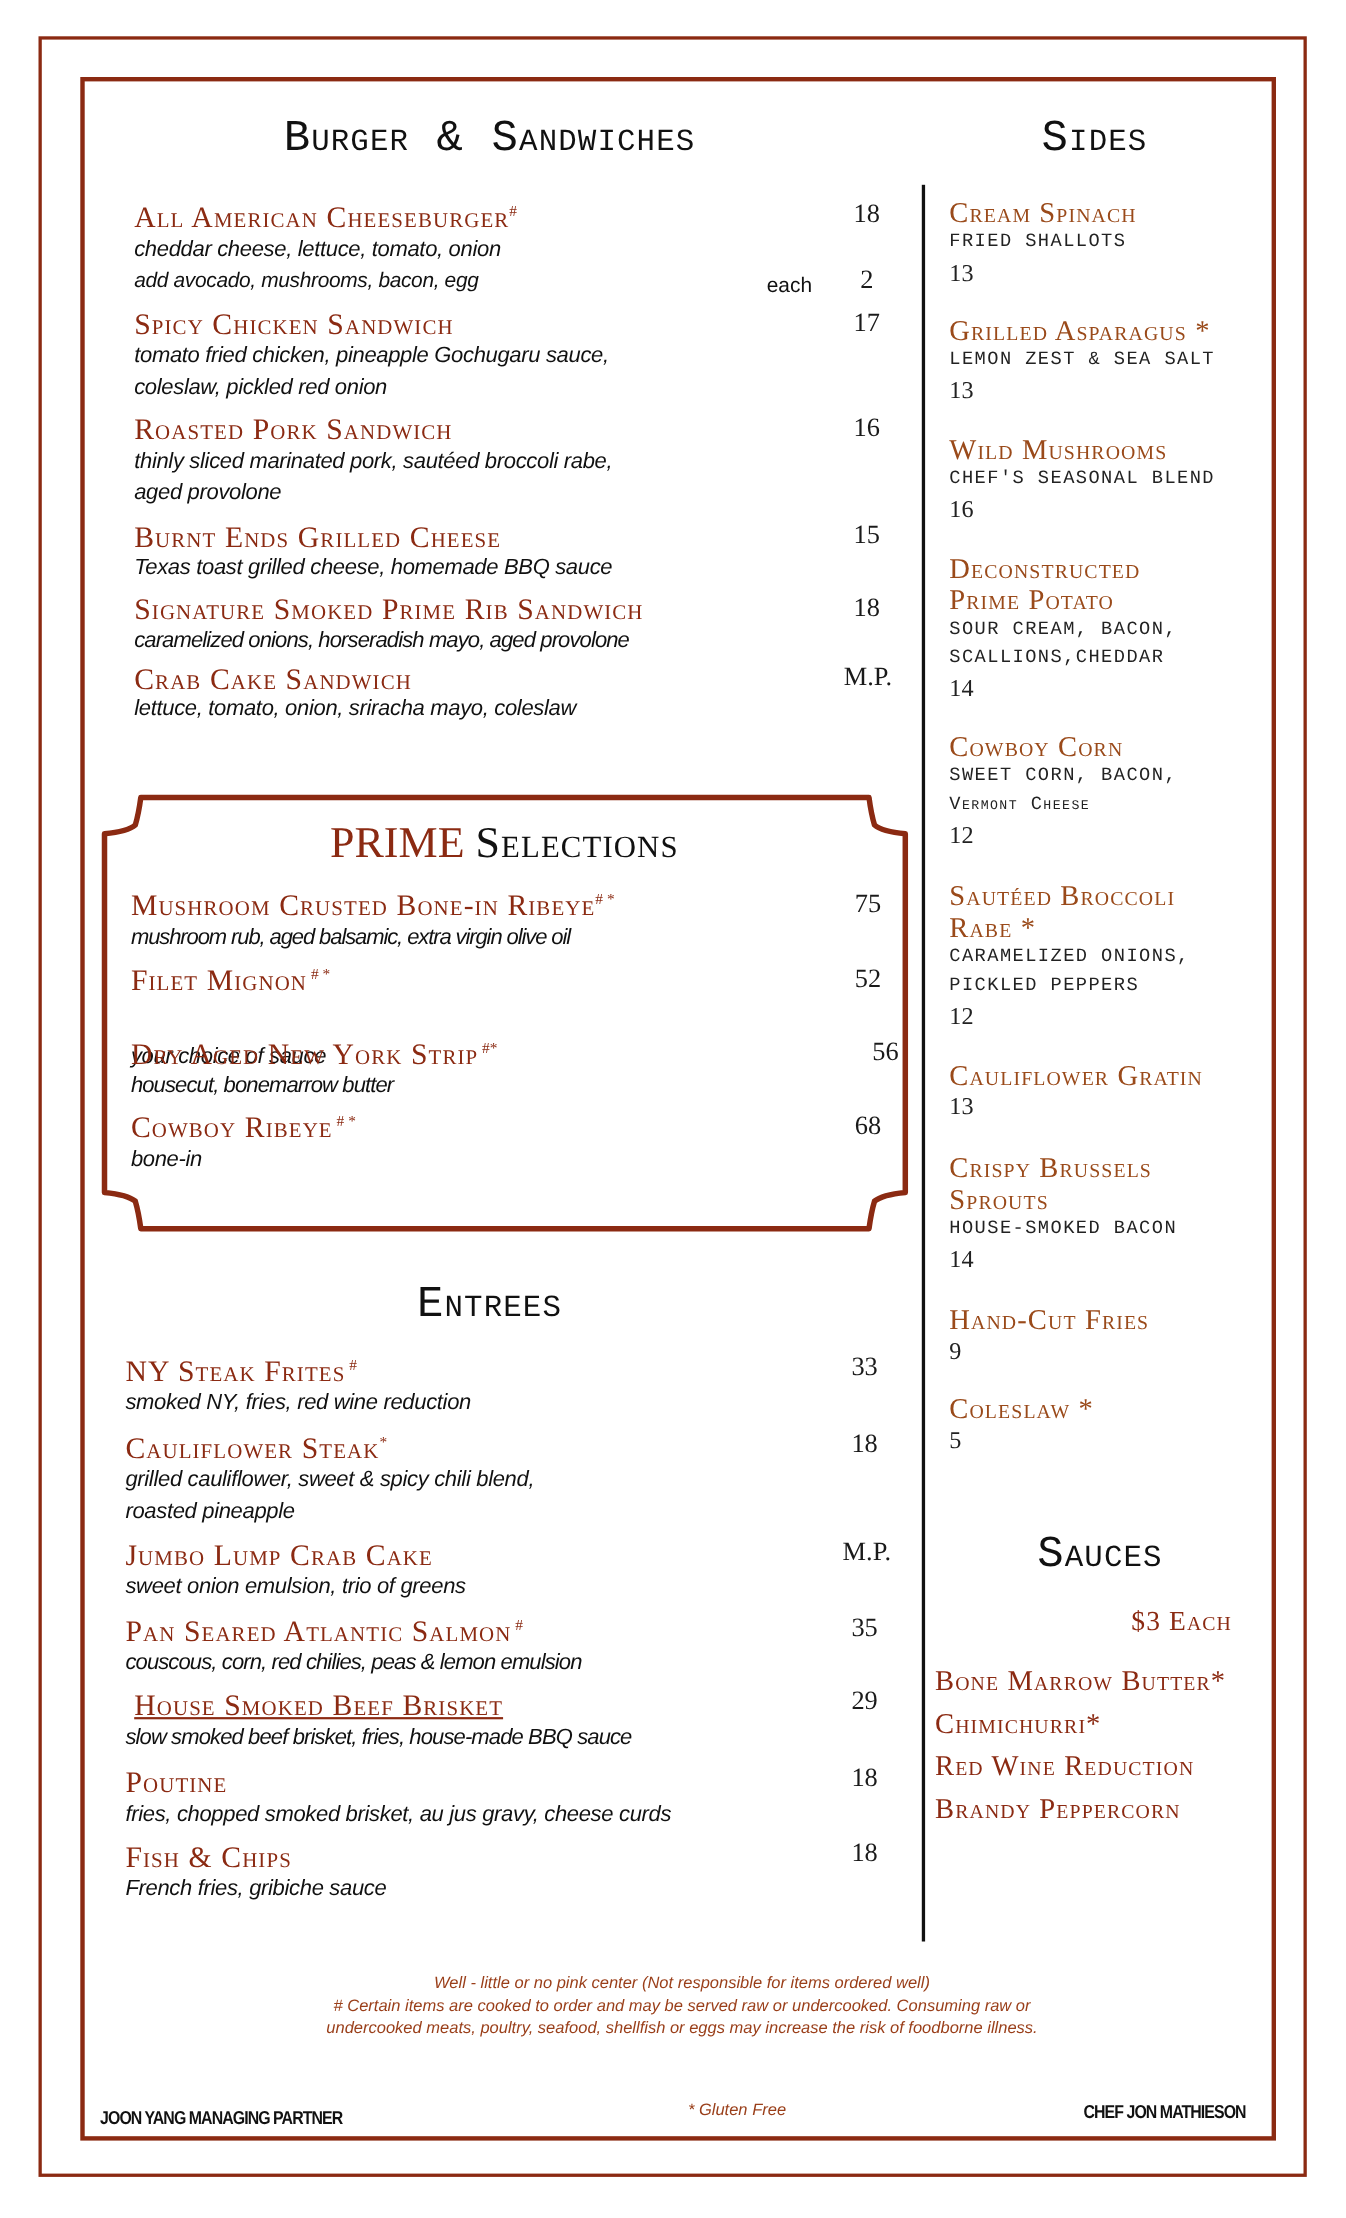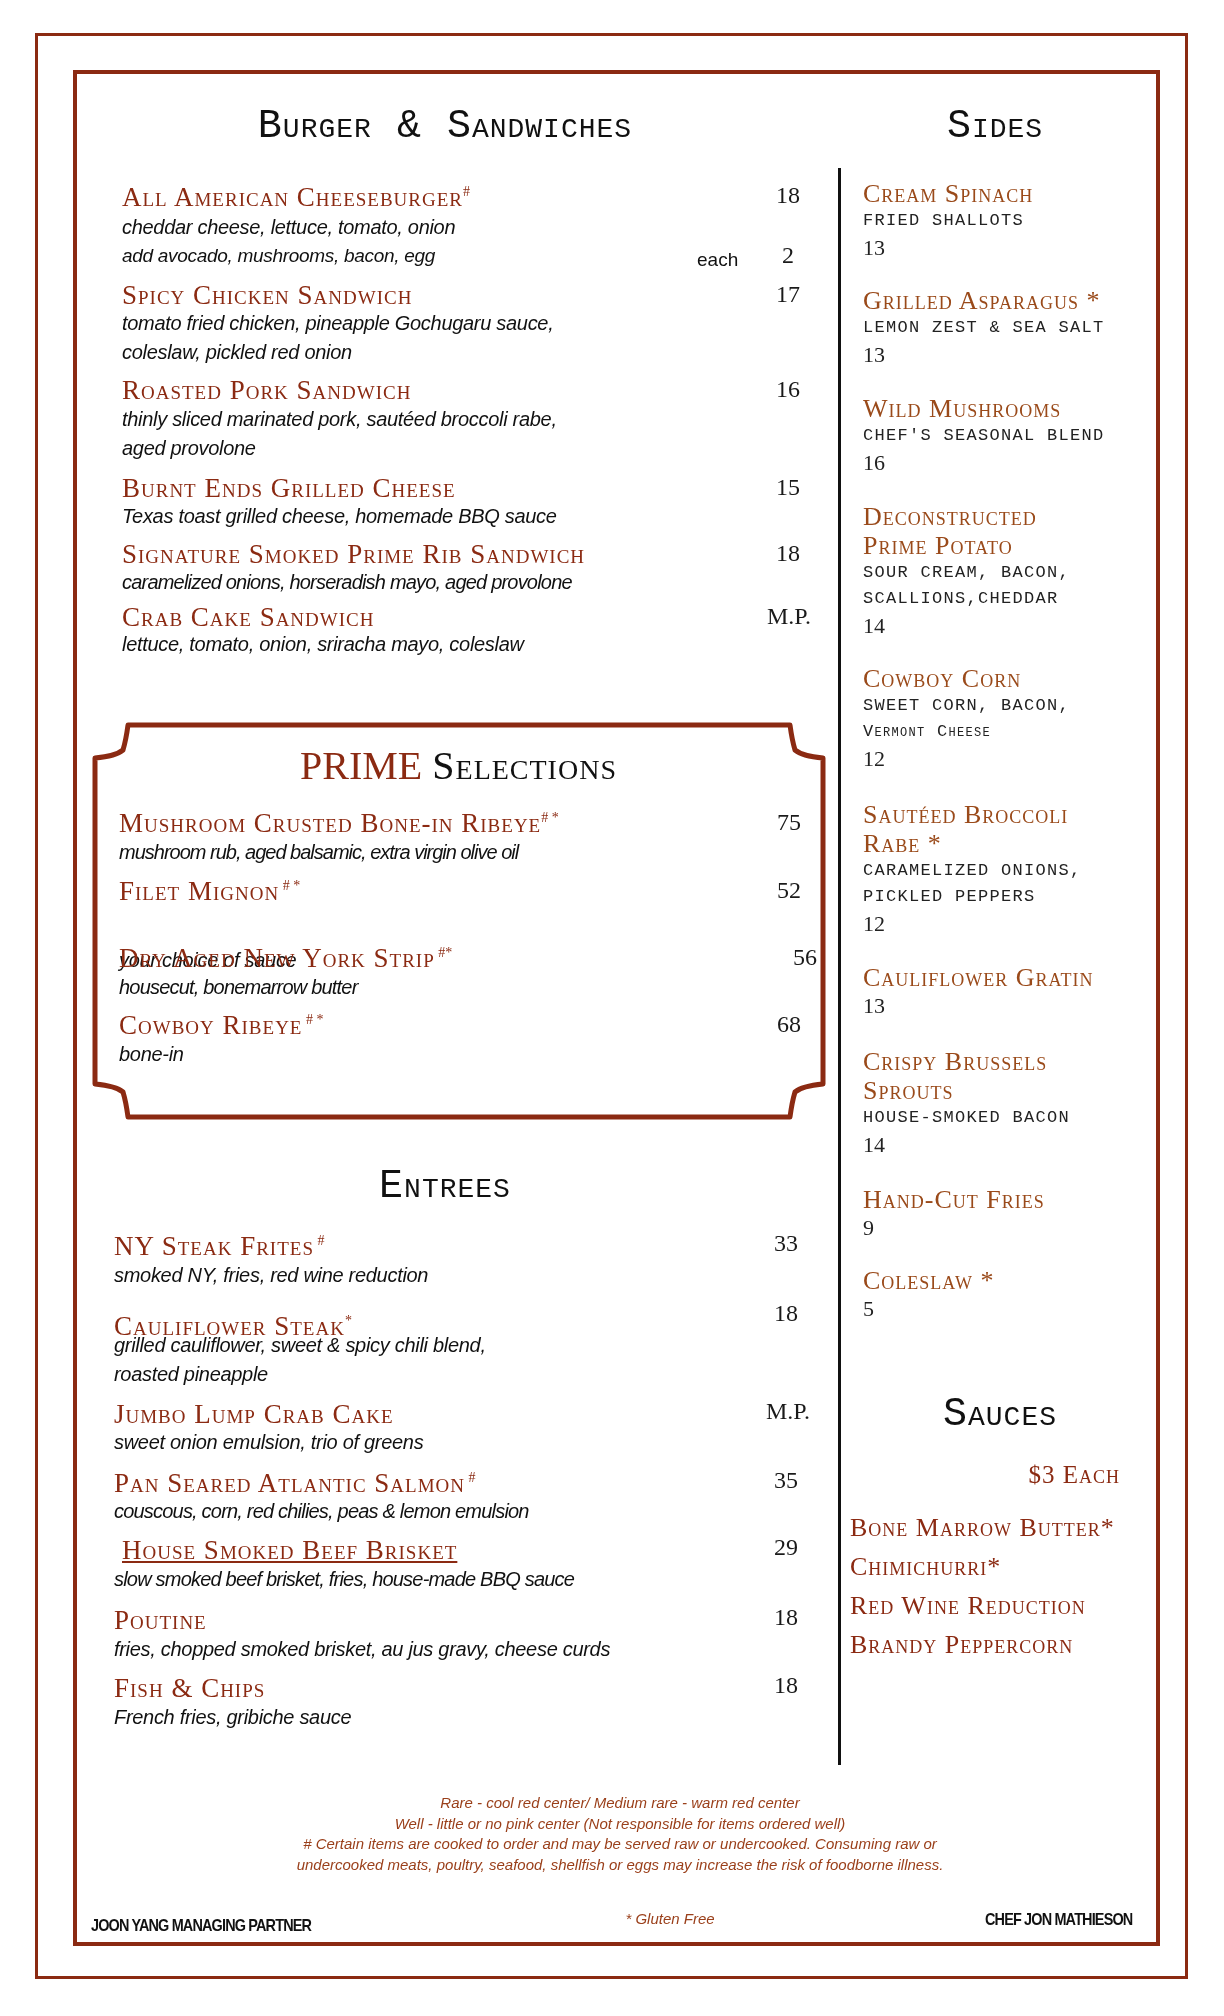--- a/index.html
+++ b/index.html
@@ -84,21 +84,21 @@
 <div class="abs item-name" style="left:119px;top:1012px;"><span>Cowboy Ribeye</span><sup> # *</sup></div>
 <div class="abs price" style="left:777px;top:1012px;">68</div>
 <div class="abs item-desc" style="left:119px;top:1044px;">bone-in</div>
 
 <div class="abs section-title" style="left:95px;width:700px;text-align:center;top:1164px;">Entrees</div>
 
 <div class="abs item-name" style="left:114px;top:1233px;"><span>NY Steak Frites</span><sup> #</sup></div>
 <div class="abs price" style="left:774px;top:1231px;">33</div>
 <div class="abs item-desc" style="left:114px;top:1265px;">smoked NY, fries, red wine reduction</div>
 
-<div class="abs item-name" style="left:114px;top:1303px;margin-top:10px;"><span>Cauliflower Steak</span><sup>*</sup></div>
+<div class="abs item-name" style="left:114px;top:1303px;"><span>Cauliflower Steak</span><sup>*</sup></div>
 <div class="abs price" style="left:774px;top:1301px;">18</div>
 <div class="abs item-desc" style="left:114px;top:1335px;">grilled cauliflower, sweet &amp; spicy chili blend,</div>
 <div class="abs item-desc" style="left:114px;top:1364px;">roasted pineapple</div>
 
 <div class="abs item-name" style="left:114px;top:1401px;">Jumbo Lump Crab Cake</div>
 <div class="abs price" style="left:766px;top:1399px;">M.P.</div>
 <div class="abs item-desc" style="left:114px;top:1432px;">sweet onion emulsion, trio of greens</div>
 
 <div class="abs item-name" style="left:114px;top:1470px;"><span>Pan Seared Atlantic Salmon</span><sup> #</sup></div>
 <div class="abs price" style="left:774px;top:1468px;">35</div>
@@ -184,20 +184,19 @@
 </div>
 
 <div class="abs section-title" style="left:880px;width:240px;text-align:center;top:1392px;">Sauces</div>
 <div class="abs sauce" style="left:880px;width:240px;text-align:right;top:1455px;font-size:25px;">$3 Each</div>
 <div class="abs sauce" style="left:850px;top:1508px;">Bone Marrow Butter*</div>
 <div class="abs sauce" style="left:850px;top:1547px;">Chimichurri*</div>
 <div class="abs sauce" style="left:850px;top:1586px;">Red Wine Reduction</div>
 <div class="abs sauce" style="left:850px;top:1625px;">Brandy Peppercorn</div>
 
 <div class="abs footer-note">
-  <div>Rare - cool red center/ Medium rare - warm red center</div>
   <div>Well - little or no pink center (Not responsible for items ordered well)</div>
   <div># Certain items are cooked to order and may be served raw or undercooked. Consuming raw or</div>
   <div>undercooked meats, poultry, seafood, shellfish or eggs may increase the risk of foodborne illness.</div>
 </div>
 <div class="abs gluten">* Gluten Free</div>
 <div class="abs signature" style="left:91px;top:1916px;">JOON YANG MANAGING PARTNER</div>
 <div class="abs signature" style="left:985px;top:1910px;">CHEF JON MATHIESON</div>
 
 </body></html>

